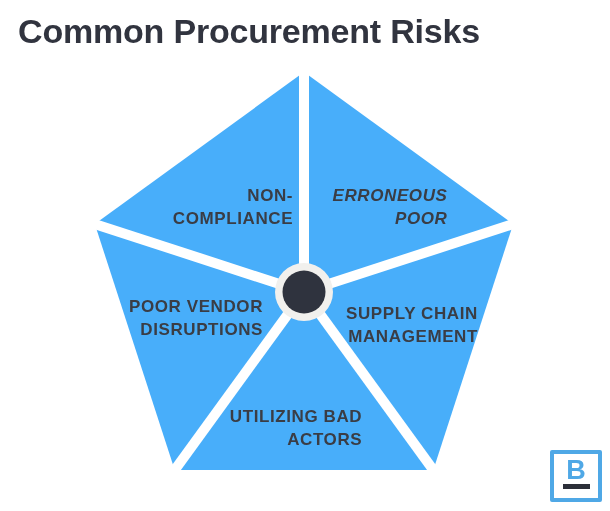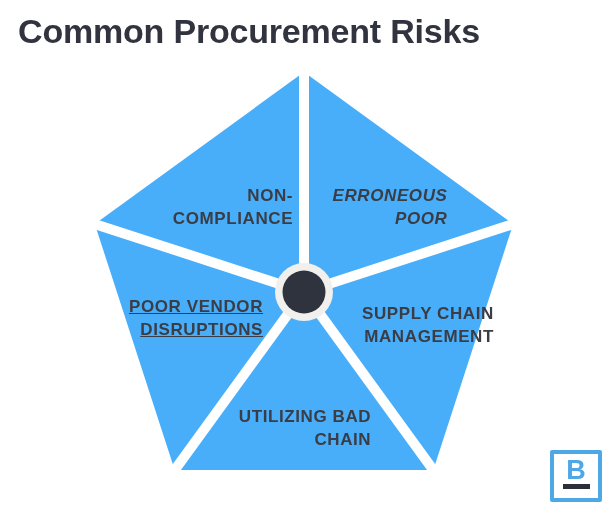--- a/index.html
+++ b/index.html
@@ -92,31 +92,31 @@
   <div class="seg-label" style="left:233px;top:207px;">
     <span>NON-</span>
     <span>COMPLIANCE</span>
   </div>
 
   <div class="seg-label" style="left:390px;top:207px;font-style:italic;">
     <span>ERRONEOUS</span>
     <span>POOR</span>
   </div>
 
-  <div class="seg-label" style="left:412px;top:325px;margin-left:16px;">
+  <div class="seg-label" style="left:412px;top:325px;">
     <span>SUPPLY CHAIN</span>
     <span>MANAGEMENT</span>
   </div>
 
-  <div class="seg-label" style="left:305px;top:428px;">
+  <div class="seg-label" style="left:296px;top:428px;">
     <span>UTILIZING BAD</span>
-    <span>CHAIN</span>
+    <span>ACTORS</span>
   </div>
 
-  <div class="seg-label" style="left:196px;top:318px;text-decoration:underline;">
+  <div class="seg-label" style="left:196px;top:318px;">
     <span>POOR VENDOR</span>
     <span>DISRUPTIONS</span>
   </div>
 
   <div class="logo">
     <span class="logo-letter">B</span>
     <span class="logo-bar"></span>
   </div>
 
 </div>

